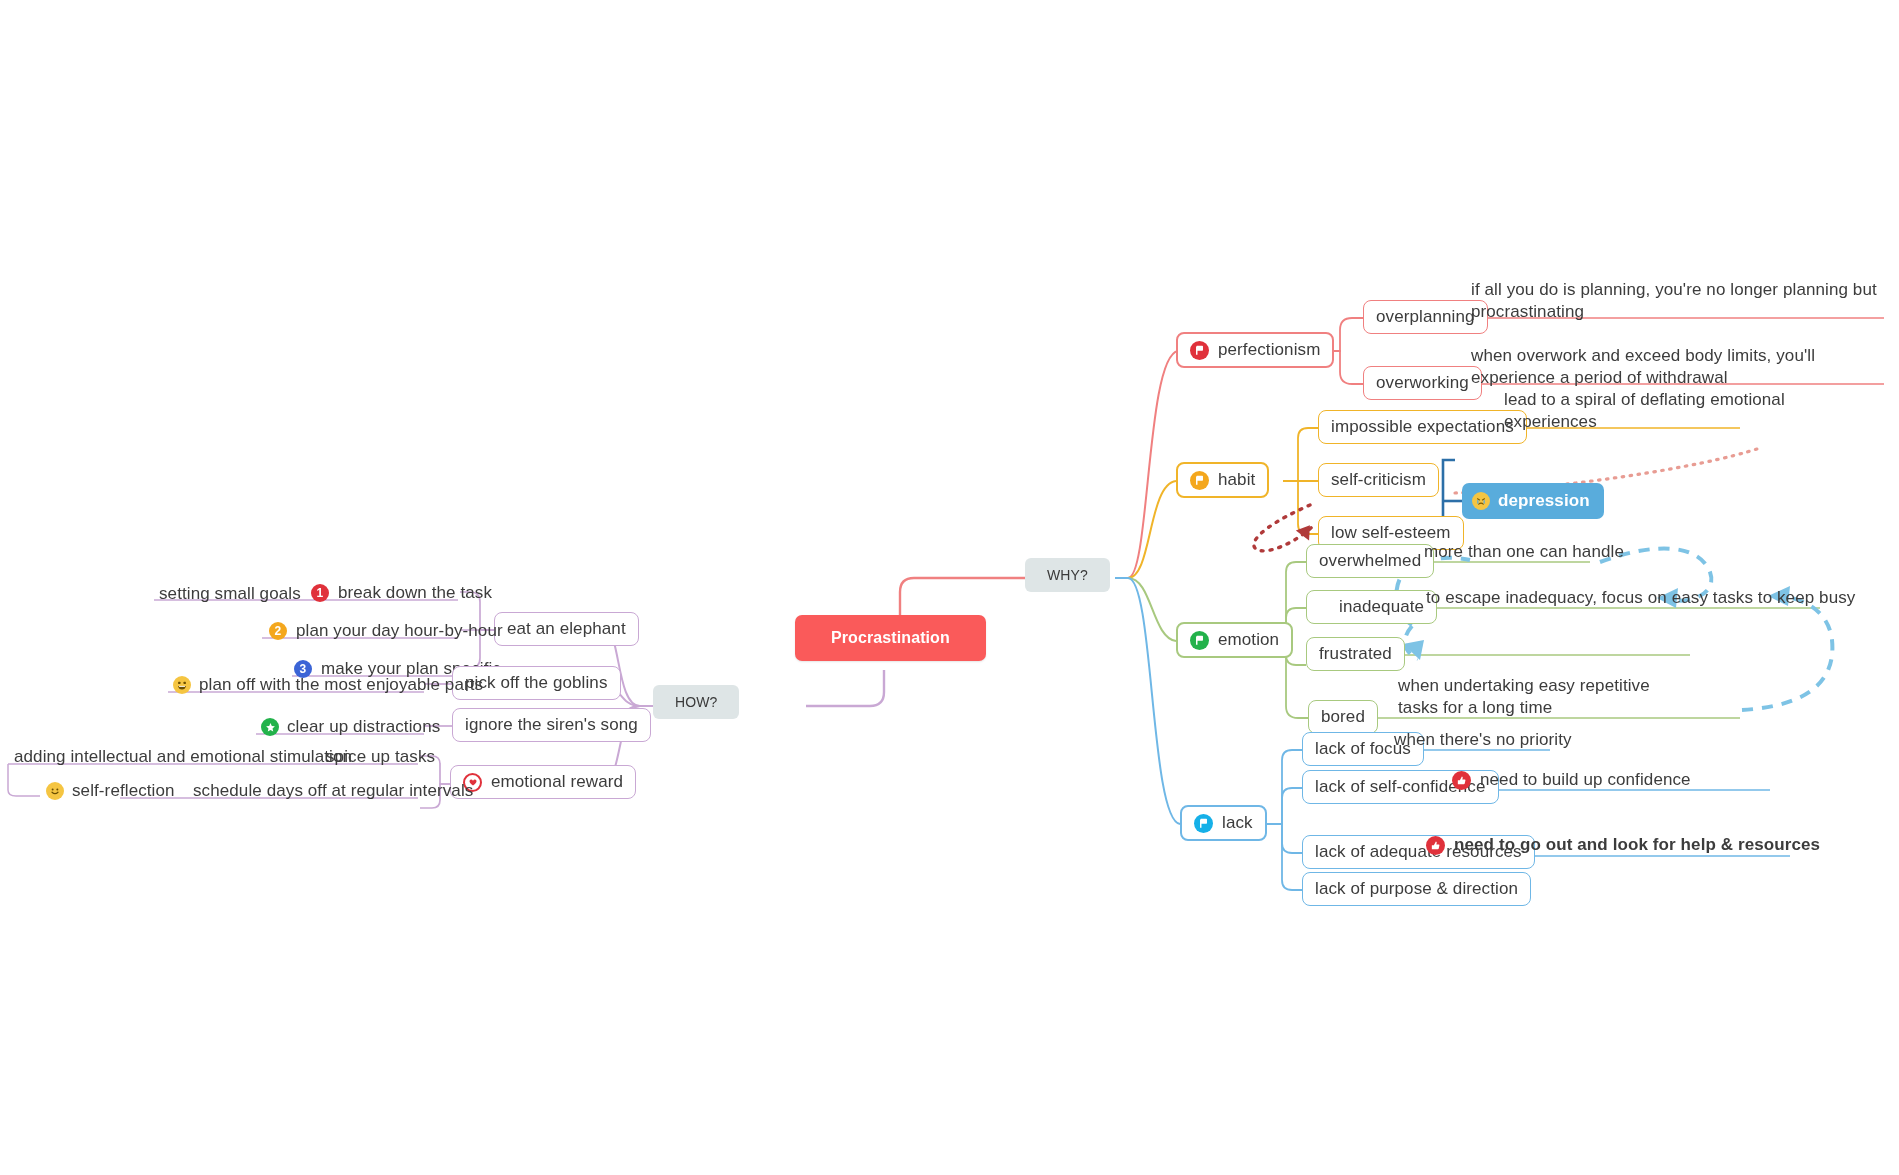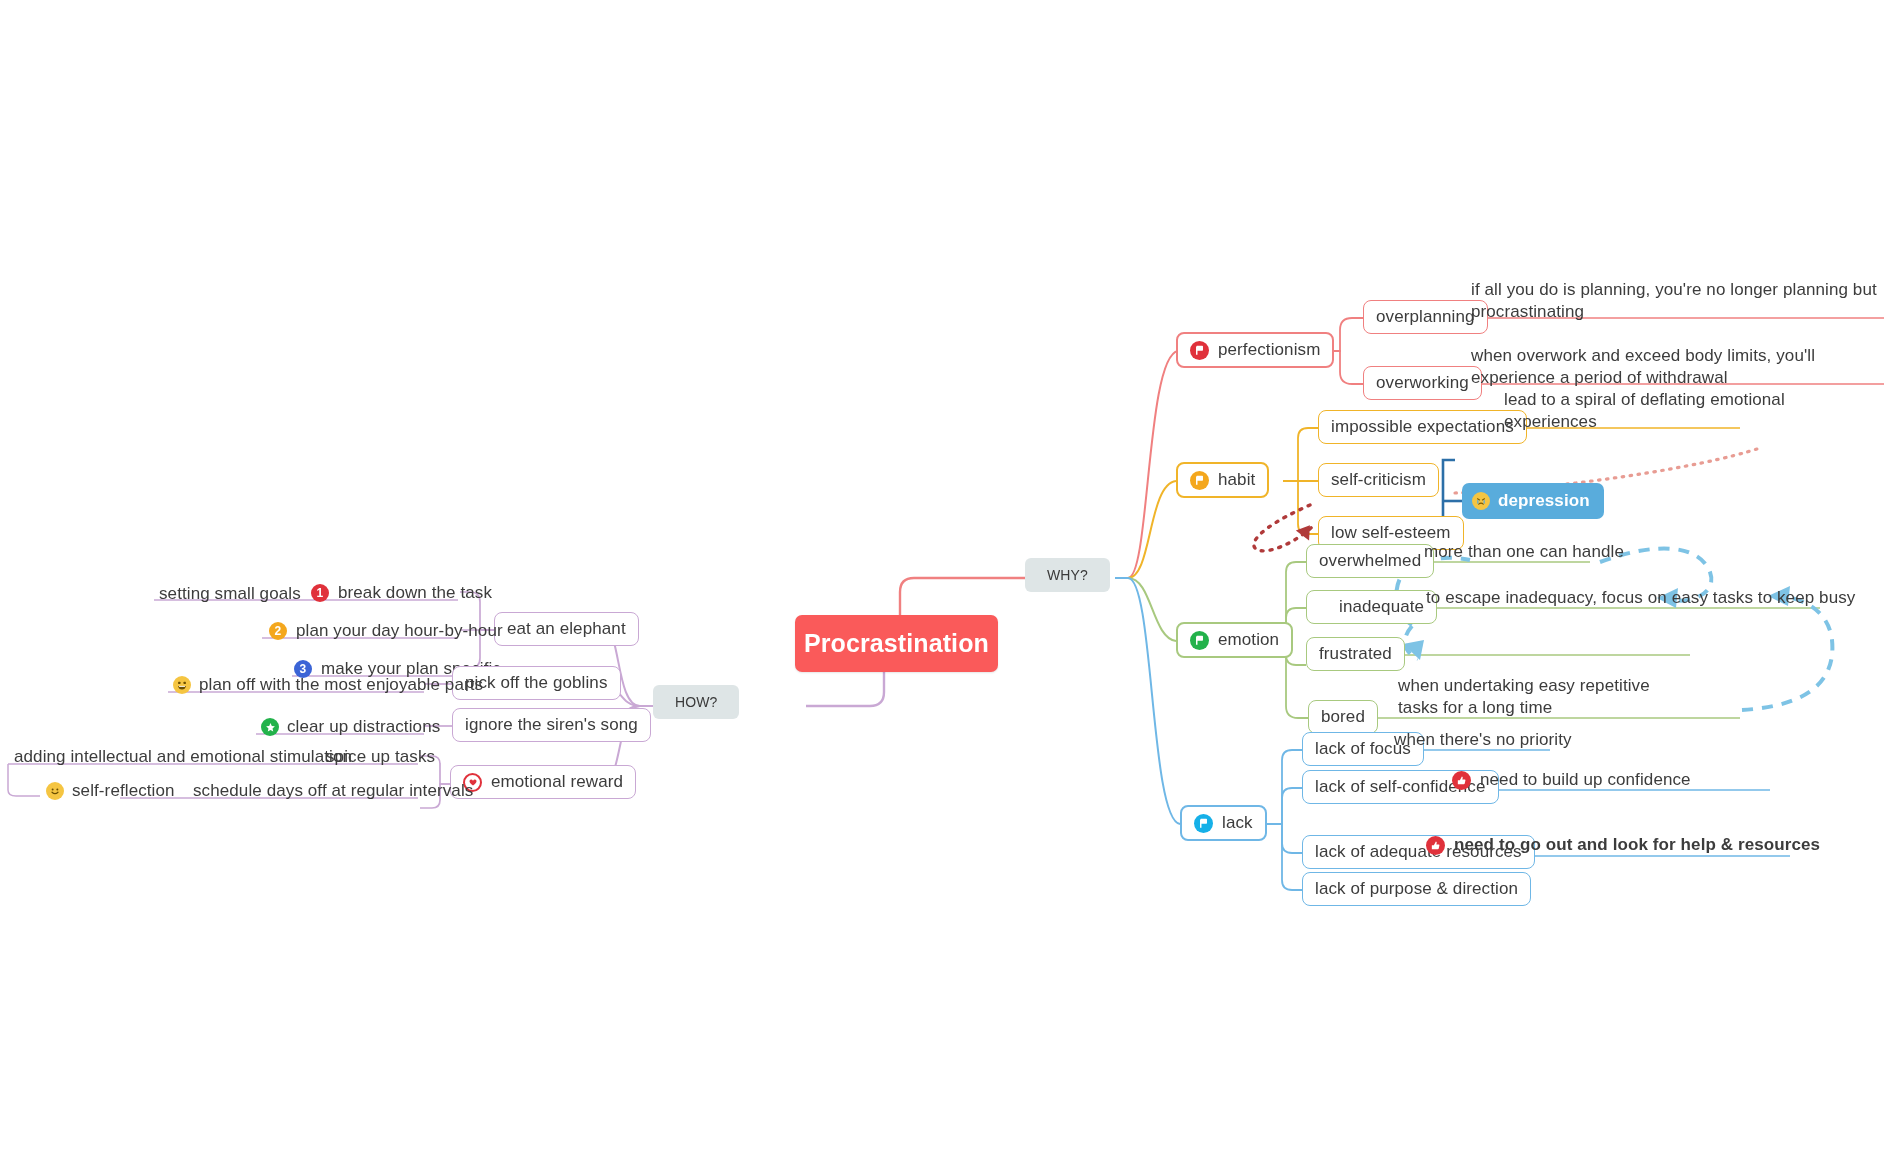--- a/index.html
+++ b/index.html
@@ -28,23 +28,23 @@
     white-space: nowrap;
     font-size: 17px;
     color: #3c3c3c;
     letter-spacing: 0.1px;
   }
   
   .root {
     background: #FA5A5A;
     color: #ffffff;
     font-weight: bold;
-    font-size: 25px;
+    font-size: 16px;
     border-radius: 7px;
-    padding: 14px 9px;
+    padding: 14px 36px;
     box-shadow: 0 1px 2px rgba(0,0,0,.10);
   }
   
   .lvl1 {
     background: #DEE5E6;
     color: #3a3a3a;
     font-size: 14px;
     border-radius: 6px;
     padding: 9px 22px;
   }

